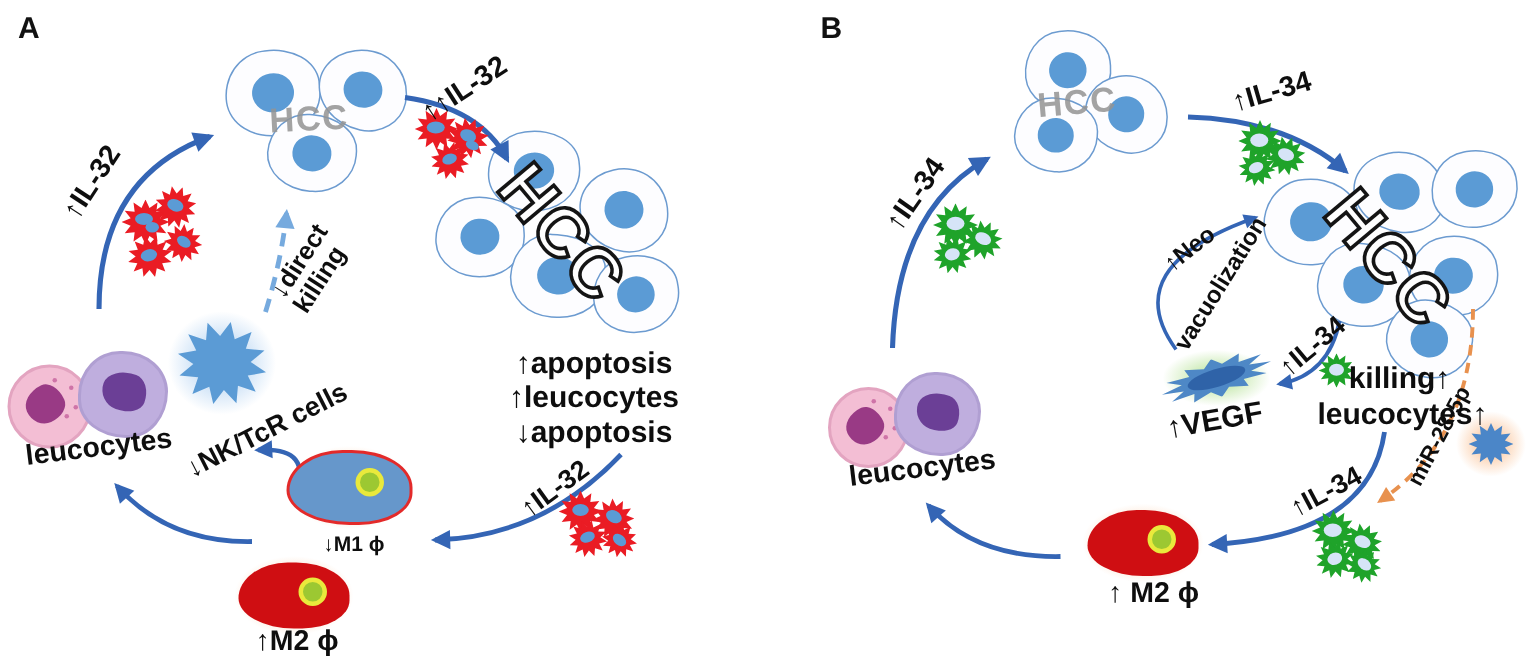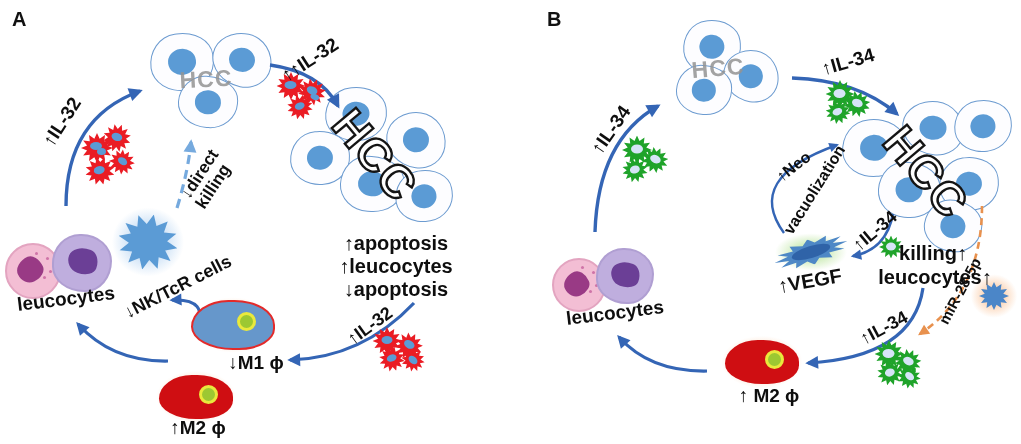--- a/index.html
+++ b/index.html
@@ -147,21 +147,21 @@
     </div>
 
     <div class="panel-letter" style="left:12px;top:8px;">A</div>
     <div class="lbl hccSmall" style="left:206px;top:79px;transform:translate(-50%,-50%) rotate(-3deg);">HCC</div>
     <div class="lbl hccBig" style="left:375px;top:155px;transform:translate(-50%,-50%) rotate(50deg);">HCC</div>
     <div class="lbl" style="left:62px;top:122px;font-size:19px;transform:translate(-50%,-50%) rotate(-57deg);">↑IL-32</div>
     <div class="lbl" style="left:310px;top:60px;font-size:19px;transform:translate(-50%,-50%) rotate(-33deg);">↑↑IL-32</div>
     <div class="lbl wrap2" style="left:212px;top:172px;font-size:17px;transform:translate(-50%,-50%) rotate(-57deg);">↓direct killing</div>
     <div class="lbl" style="left:178px;top:287px;transform:translate(-50%,-50%) rotate(-27deg);">↓NK/TcR cells</div>
     <div class="lbl" style="left:66px;top:299px;font-size:19px;transform:translate(-50%,-50%) rotate(-7deg);">leucocytes</div>
-    <div class="lbl" style="left:256px;top:363px;font-size:19px;transform:translate(-50%,-50%);">↓M1 ϕ</div>
+    <div class="lbl" style="left:236px;top:363px;font-size:14px;transform:translate(-50%,-50%);">↓M1 ϕ</div>
     <div class="lbl" style="left:198px;top:428px;font-size:19px;transform:translate(-50%,-50%);">↑M2 ϕ</div>
     <div class="lbl" style="left:370px;top:326px;transform:translate(-50%,-50%) rotate(-36deg);">↑IL-32</div>
     <div class="fx" style="left:396px;top:266px;">
       <div>↑apoptosis</div>
       <div>↑leucocytes</div>
       <div>↓apoptosis</div>
     </div>
   </section>
 
   <section class="panel" id="pB">

